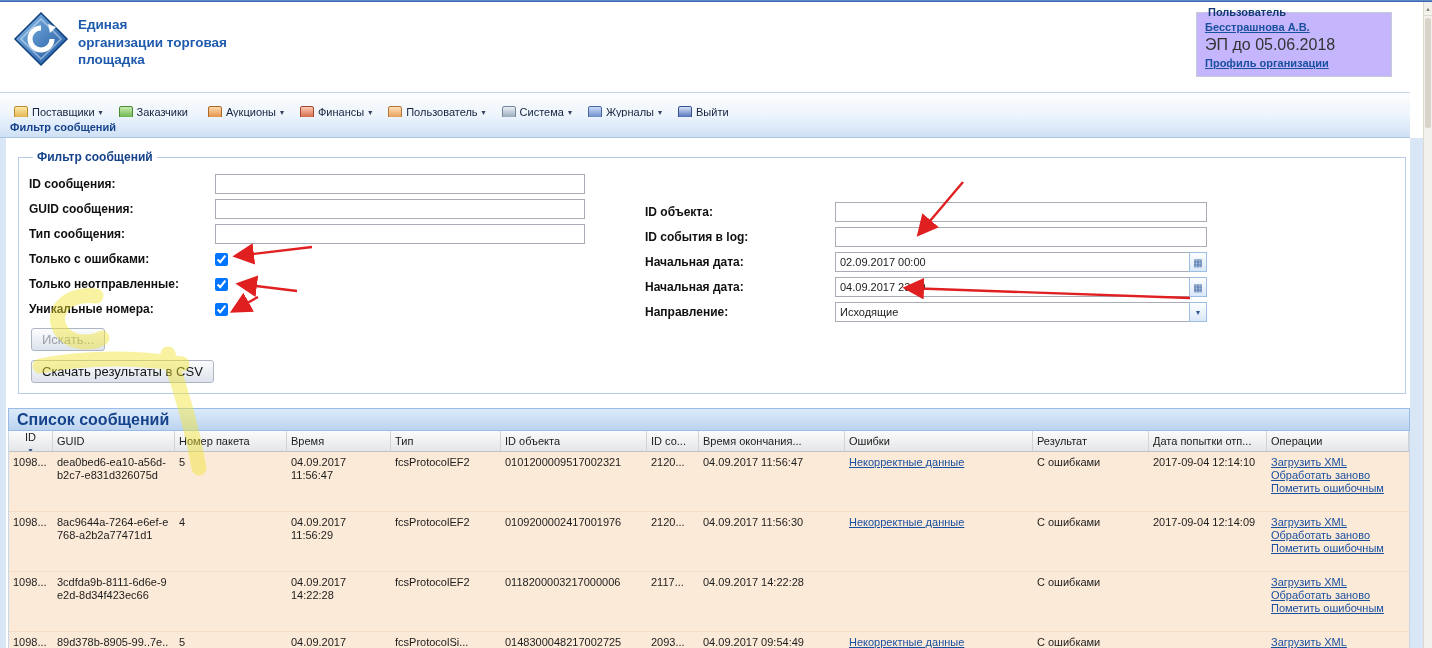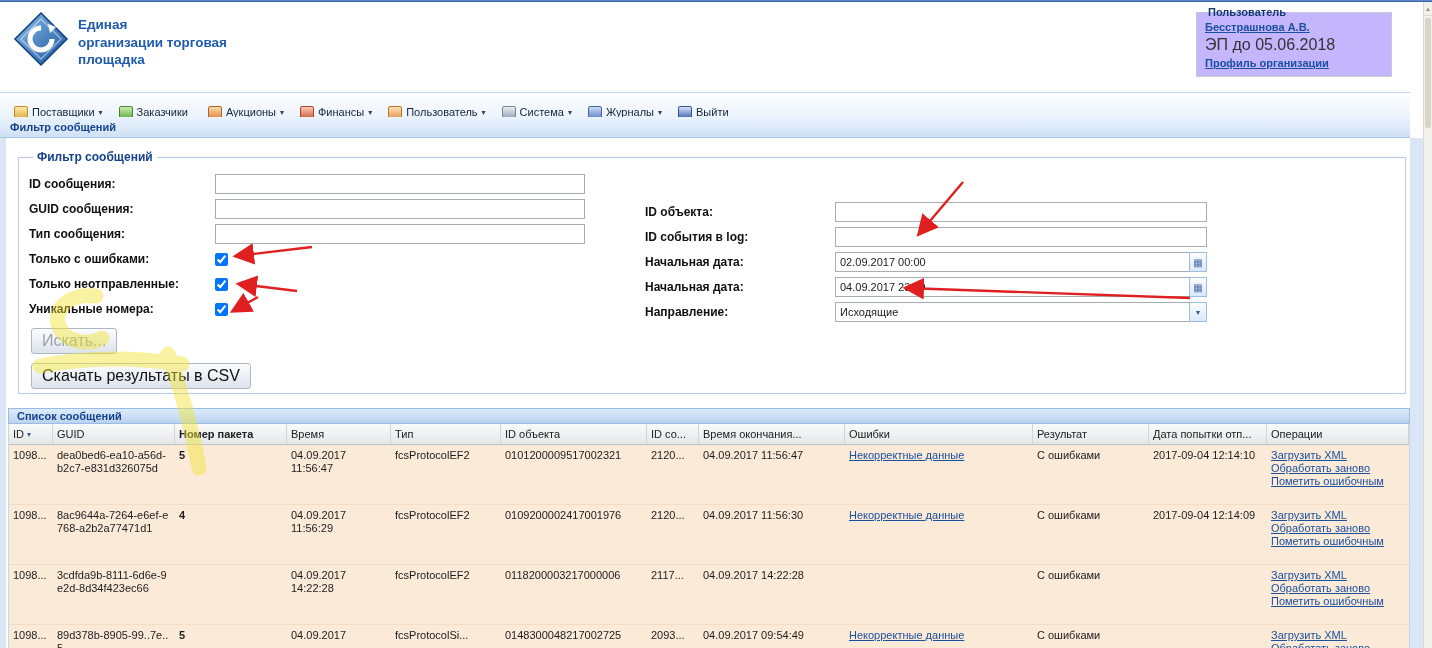--- a/index.html
+++ b/index.html
@@ -67,43 +67,43 @@
   .col-left  .ftext { width:370px; }
   .col-right .ftext { width:372px; }
   .dfield { display:flex; align-items:center; }
   .dfield .ftext { width:355px; }
   .trigger { width:18px; height:20px; margin-left:-1px; border:1px solid #9dbde2;
     background:linear-gradient(#fdfeff,#d9e8f9); display:flex; align-items:center;
     justify-content:center; cursor:pointer; }
   .trig-cal::before { content:"▦"; font-size:10px; color:#4a6fa5; }
   .trig-dd::before  { content:"▼"; font-size:7px; color:#2f5a9a; }
   .fcheck { width:13px; height:13px; margin:0; }
-  .btn { display:inline-block; font-size:16px; font-family:"Liberation Sans", sans-serif;
+  .btn { display:inline-block; font-size:13px; font-family:"Liberation Sans", sans-serif;
     padding:3px 10px; border:1px solid #aeb6c2; border-radius:3px;
     background:linear-gradient(#fbfcfd,#dde3ec); color:#111; cursor:pointer; }
   .btn-search { margin:6px 0 0 2px; color:#9aa0aa; }
   .btn-csv { display:block; margin:9px 0 0 2px; }
 
   
   .list-panel { margin:14px 0 0 2px; }
-  .list-header { height:16px; background:linear-gradient(#dcebfb,#bcd3ee);
+  .list-header { height:23px; background:linear-gradient(#dcebfb,#bcd3ee);
     border:1px solid #99bbe8; display:flex; align-items:center; padding-left:8px;
-    font-size:11px; font-weight:bold; color:#15428b; }
+    font-size:16px; font-weight:bold; color:#15428b; }
   .grid { border-left:1px solid #c9d6e8; border-right:1px solid #c9d6e8; }
   .grid-head { display:flex; height:21px; background:linear-gradient(#fbfbfb,#e4e6e8);
     border-bottom:1px solid #bfc3c8; font-size:11px; color:#202020; }
   .gh { display:flex; align-items:center; gap:3px; padding:0 4px;
     border-right:1px solid #d2d4d8; overflow:hidden; white-space:nowrap; cursor:pointer; }
   .sort { font-size:8px; color:#3f5d8c; }
   .grid-body { }
   .grow { display:flex; height:60px; background:#fcead8; border-bottom:1px solid #f5dcc4; }
   .gc { padding:4px; font-size:11px; color:#1c1c1c; overflow:hidden; line-height:13px; }
-  .c-id   { width:44px; }
+  .c-id   { width:44px;flex-direction:column; }
   .c-guid { width:122px; word-break:break-all; }
-  .c-pkt  { width:112px;font-weight:bold; }
+  .c-pkt  { width:112px; }
   .c-time { width:104px; }
   .c-type { width:110px; }
   .c-obj  { width:146px; }
   .c-evt  { width:52px; }
   .c-end  { width:146px; }
   .c-err  { width:188px; }
   .c-res  { width:116px; }
   .c-date { width:118px; }
   .c-ops  { flex:1; }
   .glink { color:#1a50a0; text-decoration:underline; cursor:pointer; }

